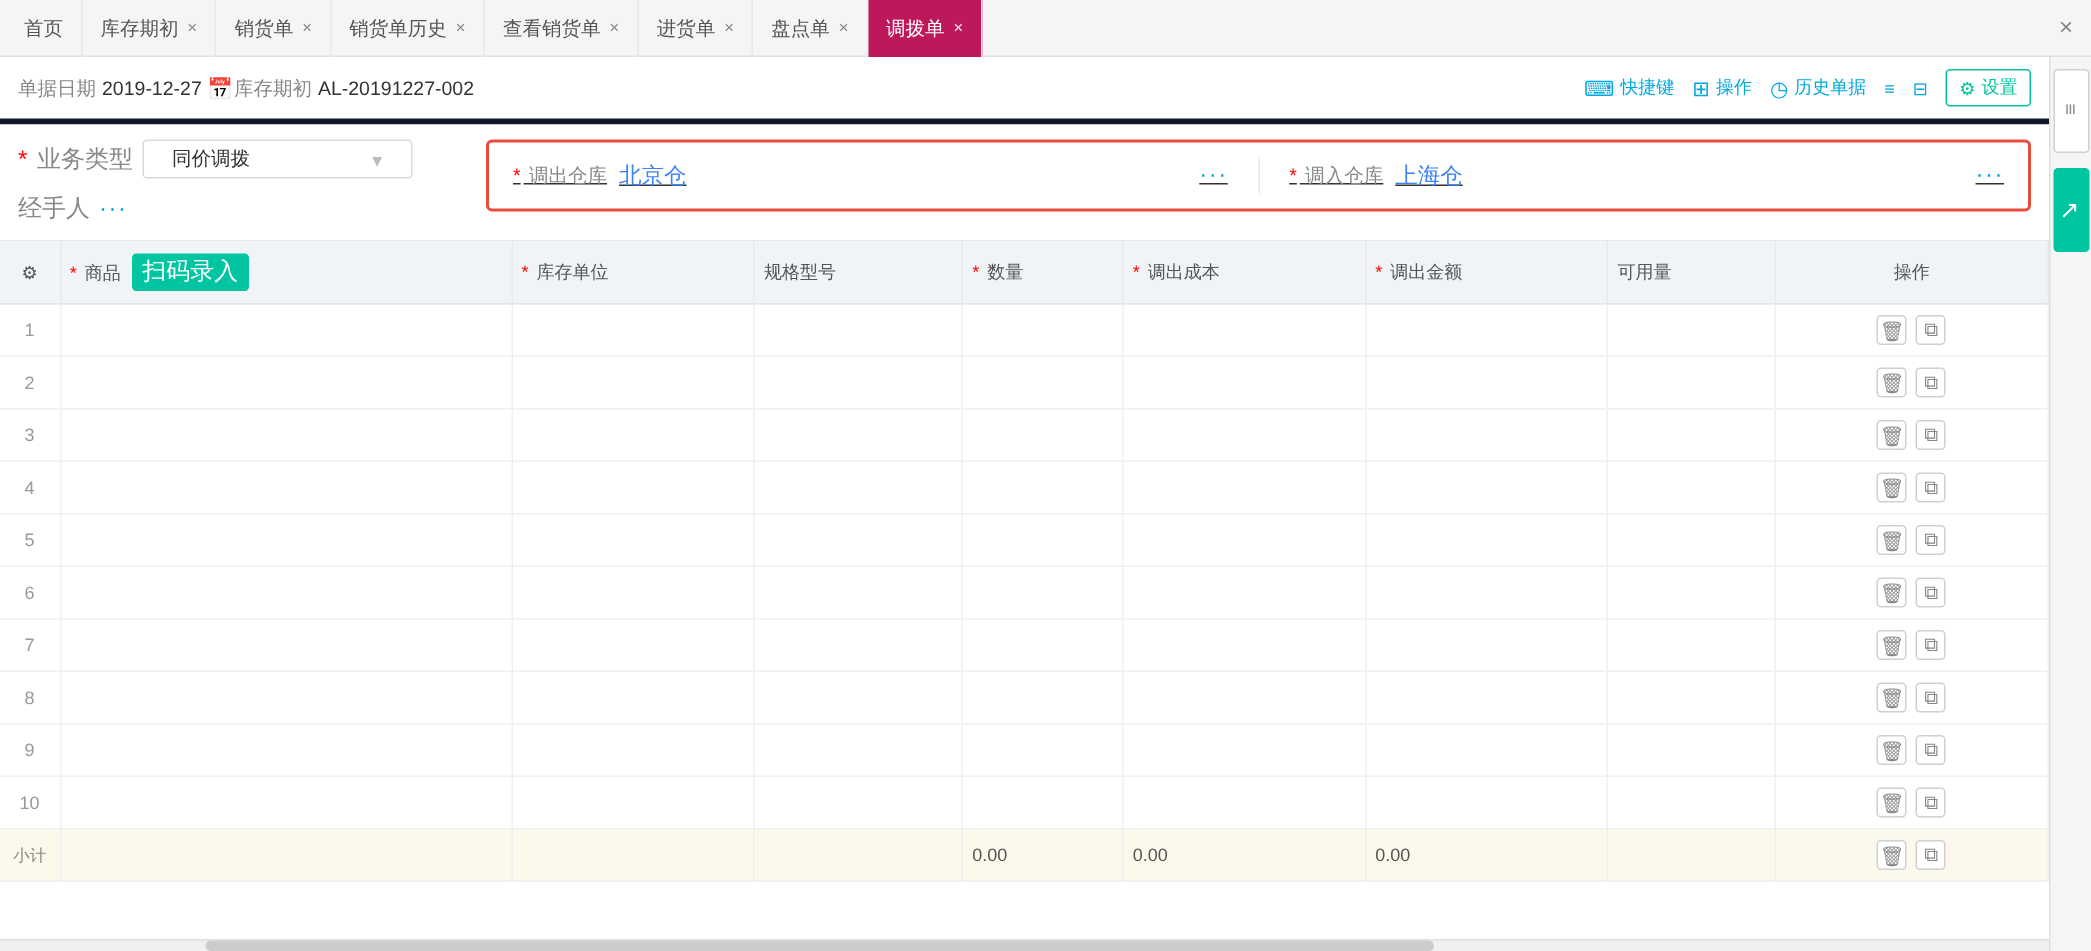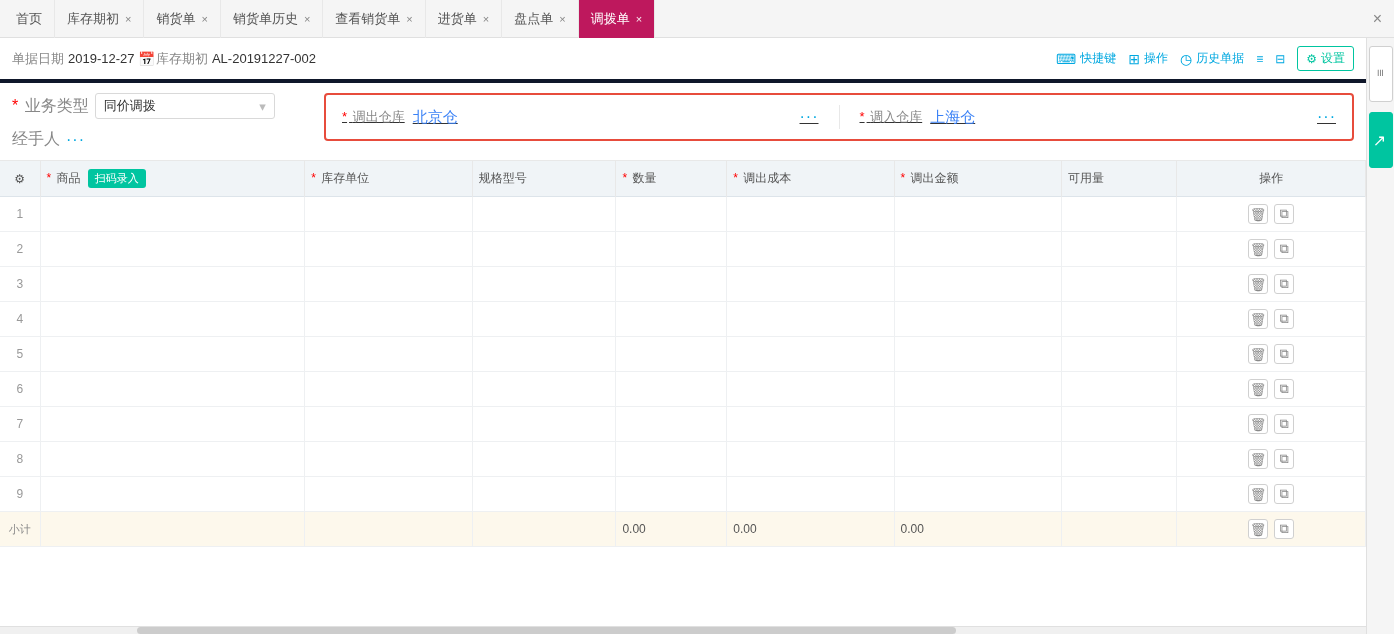--- a/index.html
+++ b/index.html
@@ -67,21 +67,21 @@
       color: #888; font-size: 16px; white-space: nowrap;
     }
     .field-required { color: #f00; margin-right: 2px; }
     .field-input {
       border: none; border-bottom: 1px solid #d9d9d9; outline: none;
       padding: 2px 4px; font-size: 13px; color: #333; min-width: 120px;
       background: transparent; cursor: pointer;
     }
     .select-box {
       display: flex; align-items: center; border: 1px solid #d9d9d9;
-      border-radius: 3px; padding: 3px 8px; min-width: 180px; cursor: pointer;
+      border-radius: 3px; padding: 3px 19px; min-width: 180px; cursor: pointer;
       background: #fff; position: relative;
     }
     .select-box .chevron { margin-left: auto; color: #bbb; }
     .more-dots { color: #00a8e0; cursor: pointer; font-size: 16px; letter-spacing: 1px; }
 
     
     .warehouse-box {
       border: 2px solid #e74c3c; border-radius: 4px; padding: 10px 16px;
       display: flex; align-items: center; gap: 20px; flex: 1; min-width: 600px; text-decoration: underline;
     }
@@ -109,21 +109,21 @@
       background: #f0f4f7; border-bottom: 1px solid #dde4ea;
     }
     thead th {
       padding: 8px 6px; text-align: left; color: #555; font-weight: 500;
       border-right: 1px solid #e8e8e8; white-space: nowrap;
     }
     thead th:first-child { width: 36px; text-align: center; }
     thead th .req { color: #f00; margin-right: 2px; }
     .scan-btn {
       background: #00c5a0; color: #fff; border: none; border-radius: 3px;
-      padding: 2px 7px; font-size: 11px; cursor: pointer; margin-left: 4px;
+      padding: 2px 7px; font-size: 16px; cursor: pointer; margin-left: 4px;
     }
     tbody tr {
       border-bottom: 1px solid #eef0f2;
     }
     tbody td {
       padding: 7px 6px; border-right: 1px solid #eef0f2; color: #555;
       min-width: 40px;
     }
     tbody td:first-child { text-align: center; color: #999; width: 36px; }
     .td-ops {
@@ -453,20 +453,36 @@
         <td></td>
         <td></td>
         <td></td>
         <td>
           <div class="td-ops">
             <div class="op-icon">🗑</div>
             <div class="op-icon">⧉</div>
           </div>
         </td>
       </tr>
+          <tr>
+        <td>10</td>
+        <td></td>
+        <td></td>
+        <td></td>
+        <td></td>
+        <td></td>
+        <td></td>
+        <td></td>
+        <td>
+          <div class="td-ops">
+            <div class="op-icon">🗑</div>
+            <div class="op-icon">⧉</div>
+          </div>
+        </td>
+      </tr>
           <tr class="subtotal-row">
         <td colspan="1" style="text-align:center;font-size:11px;color:#888;">小计</td>
         <td></td>
         <td></td>
         <td></td>
         <td>0.00</td>
         <td>0.00</td>
         <td>0.00</td>
         <td></td>
         <td>

